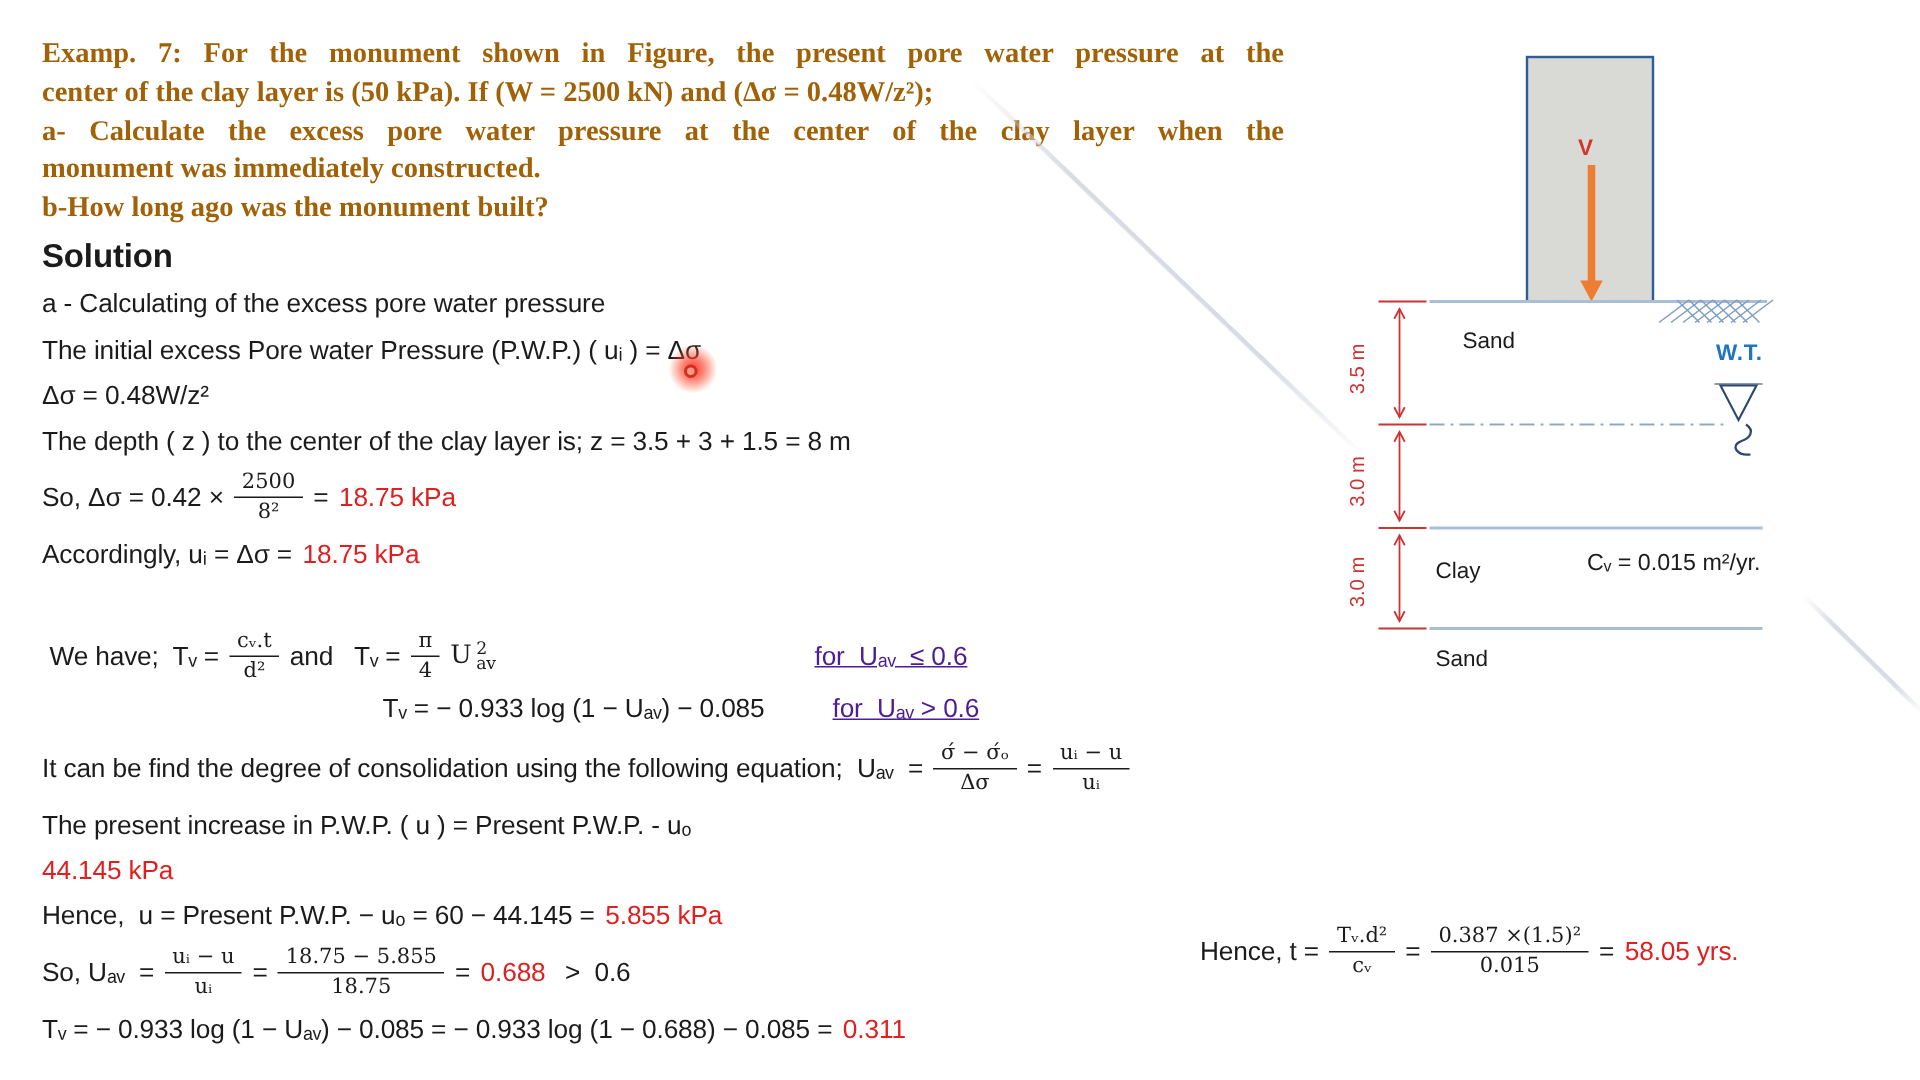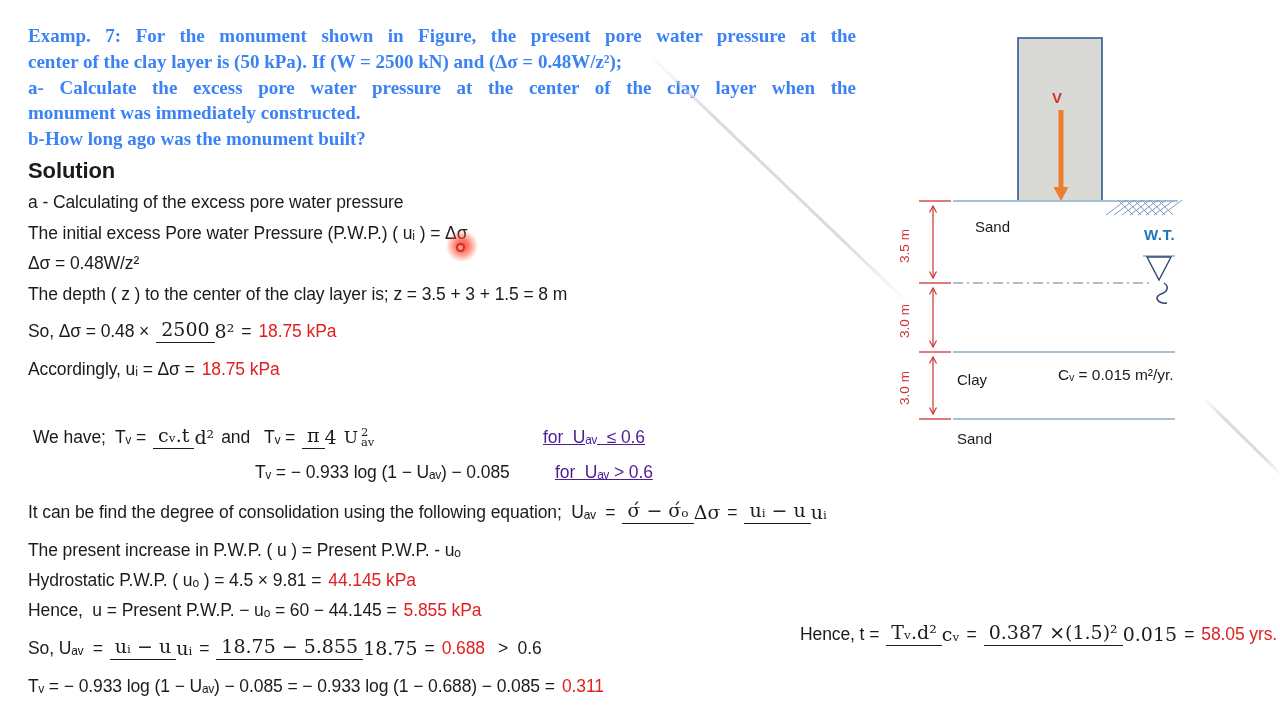--- a/index.html
+++ b/index.html
@@ -2,33 +2,33 @@
 <html><head>
 <meta charset="utf-8">
 <style>
   html,body{margin:0;padding:0;background:#ffffff;}
   #canvas{position:relative;width:1280px;height:720px;background:#ffffff;overflow:hidden;
           font-family:"Liberation Sans",sans-serif;}
 
   
   .problem{position:absolute;left:28px;top:23px;width:828px;
            font-family:"Liberation Serif",serif;font-weight:bold;font-size:19px;
-           line-height:25.8px;color:#3b82f6;}
+           line-height:25.8px;color:#a16207;}
   .pl{white-space:normal;}
   .pl.just{text-align:justify;text-align-last:justify;}
 
   
   .line{position:absolute;display:flex;align-items:center;gap:7px;
         font-size:17.5px;color:#1b1b1b;letter-spacing:-0.1px;}
   .line span{white-space:pre;}
   .heading{font-weight:bold;font-size:22px;}
   .red{color:#e02020;}
   .green{color:#4c1d95;text-decoration:underline;}
-  .frac{display:inline-flex;flex-direction:row;align-items:flex-end;
-        font-family:"DejaVu Serif","Liberation Serif",serif;font-size:19px;
+  .frac{display:inline-flex;flex-direction:column;align-items:center;
+        font-family:"DejaVu Serif","Liberation Serif",serif;font-size:14px;
         line-height:1.15;letter-spacing:0;}
   .frac .num{border-bottom:1.3px solid #1b1b1b;padding:0 5px 1px;}
   .frac .den{padding-top:1px;}
   .serif{font-family:"DejaVu Serif","Liberation Serif",serif;}
   .stack{display:inline-flex;flex-direction:column;align-items:flex-start;
          font-size:11.5px;line-height:10.5px;margin-left:1px;
          font-family:"DejaVu Serif","Liberation Serif",serif;}
   .gpos{position:absolute;}
 
   
@@ -79,21 +79,21 @@
 
   <div class="line" style="left:28px;top:253px">
     <span>Δσ = 0.48W/z²</span>
   </div>
 
   <div class="line" style="left:28px;top:284px">
     <span>The depth ( z ) to the center of the clay layer is; z = 3.5 + 3 + 1.5 = 8 m</span>
   </div>
 
   <div class="line" style="left:28px;top:311px;height:40px">
-    <span>So, Δσ = 0.48 ×</span>
+    <span>So, Δσ = 0.42 ×</span>
     <span class="frac">
       <span class="num">2500</span>
       <span class="den">8²</span>
     </span>
     <span>=</span>
     <span class="red">18.75 kPa</span>
   </div>
 
   <div class="line" style="left:28px;top:359px">
     <span>Accordingly, uᵢ = Δσ =</span>
@@ -136,21 +136,20 @@
       <span class="num">uᵢ − u</span>
       <span class="den">uᵢ</span>
     </span>
   </div>
 
   <div class="line" style="left:28px;top:540px">
     <span>The present increase in P.W.P. ( u ) = Present P.W.P. - uₒ</span>
   </div>
 
   <div class="line" style="left:28px;top:570px">
-    <span>Hydrostatic P.W.P. ( uₒ ) = 4.5 × 9.81 =</span>
     <span class="red">44.145 kPa</span>
   </div>
 
   <div class="line" style="left:28px;top:600px">
     <span>Hence,  u = Present P.W.P. − uₒ = 60 − 44.145 =</span>
     <span class="red">5.855 kPa</span>
   </div>
 
   <div class="line" style="left:28px;top:628px;height:40px">
     <span>So, Uₐᵥ  =</span>

